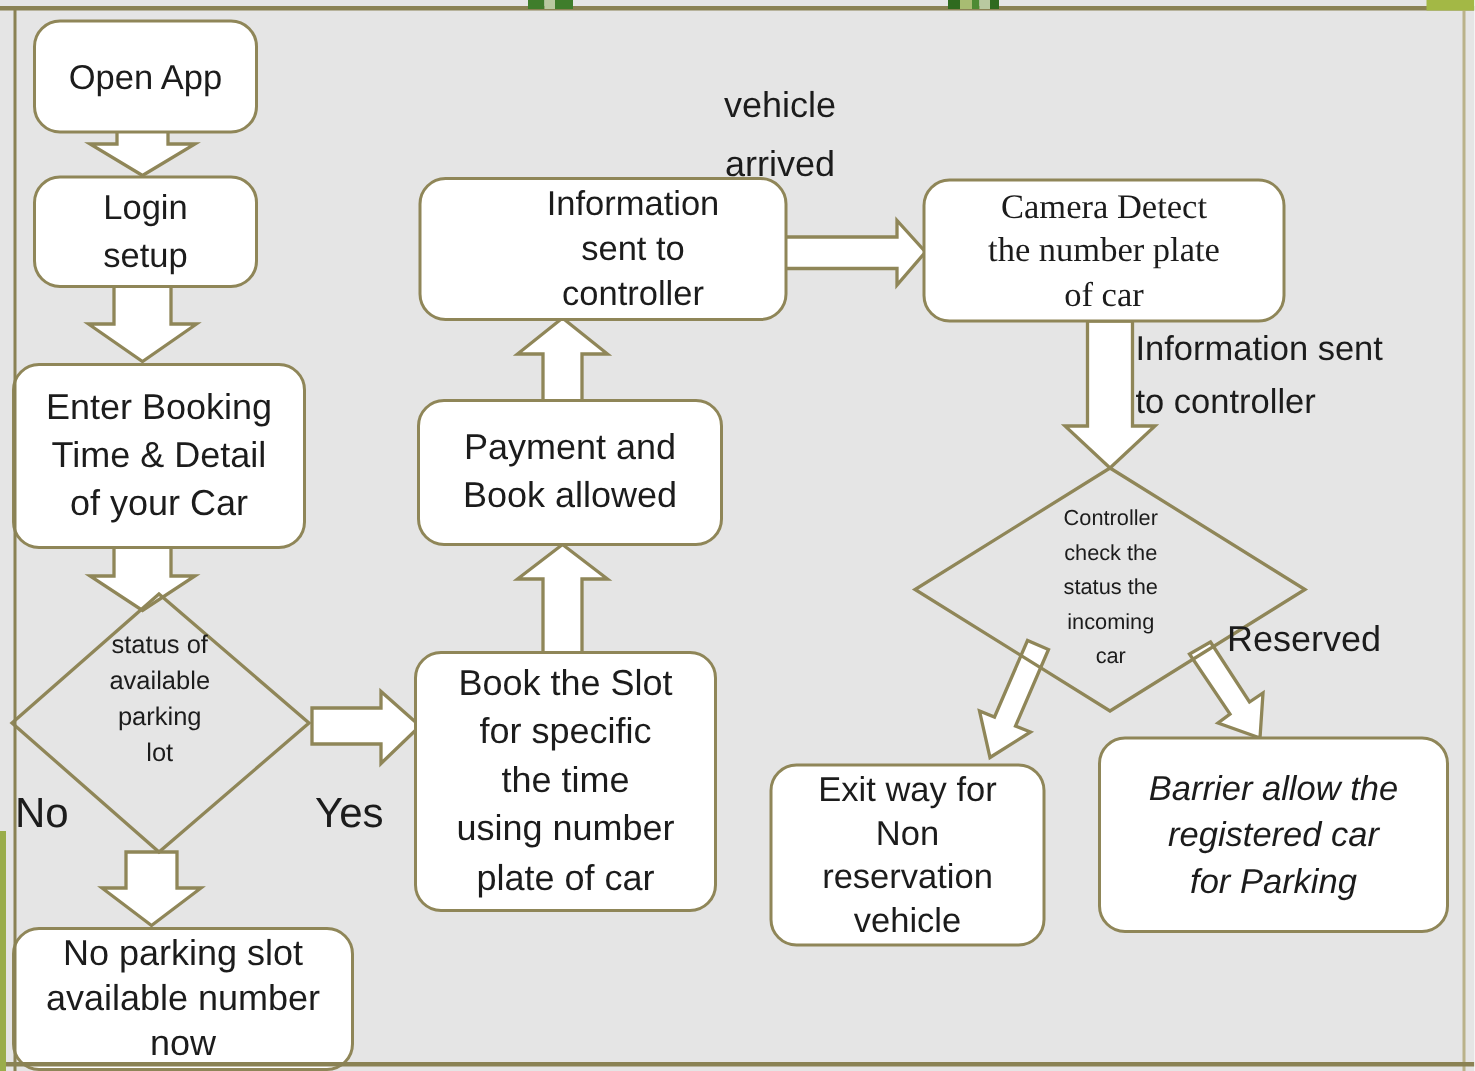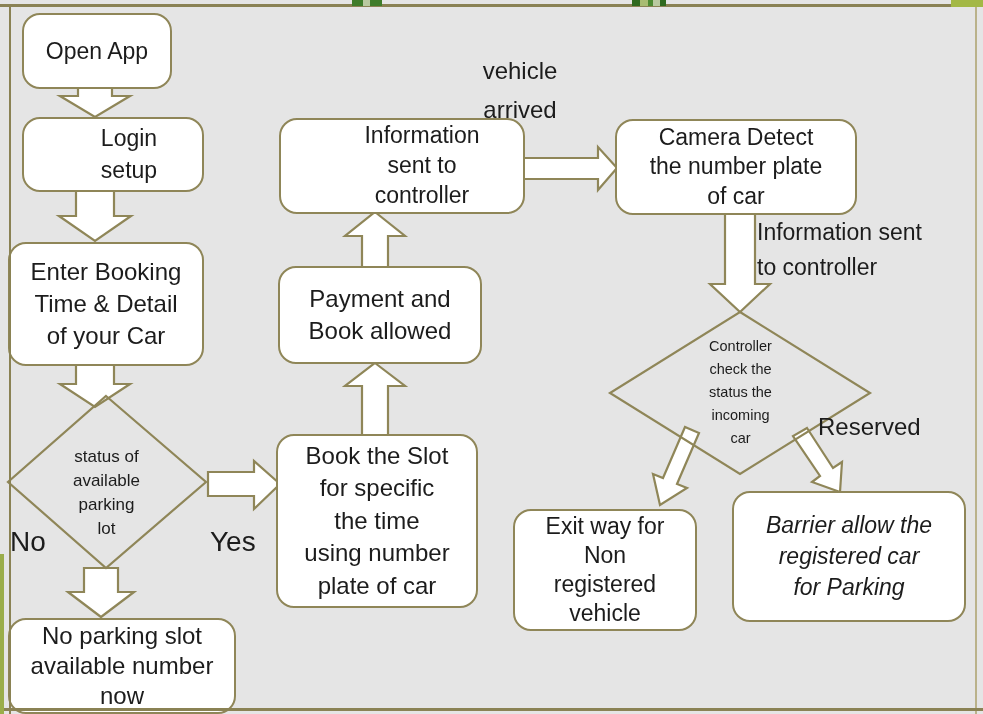--- a/index.html
+++ b/index.html
@@ -51,21 +51,21 @@
     <g fill="none" stroke="#8f8658" stroke-width="2.2" stroke-linejoin="miter">
       <polygon points="106,396 206,482 106,568 8,482"></polygon>
       <polygon points="740,312 870,393 740,474 610,393"></polygon>
     </g>
   </svg>
 
   <div class="node" style="left:22px;top:13px;width:146px;height:72px;font-size:23px;">
     <span class="node-label">Open App</span>
   </div>
 
-  <div class="node" style="left:22px;top:117px;width:146px;height:71px;font-size:23px;line-height:1.35;padding-left:32px;">
+  <div class="node" style="left:22px;top:117px;width:146px;height:71px;font-size:23px;line-height:1.35;">
     <span class="node-label">Login
 setup</span>
   </div>
 
   <div class="node" style="left:8px;top:242px;width:192px;height:120px;font-size:24px;line-height:1.33;">
     <span class="node-label">Enter Booking
 Time &amp; Detail
 of your Car</span>
   </div>
 
@@ -81,46 +81,46 @@
     <span class="node-label">Payment and
 Book allowed</span>
   </div>
 
   <div class="node" style="left:279px;top:118px;width:202px;height:92px;font-size:23px;line-height:1.3;padding-left:40px;">
     <span class="node-label">Information
 sent to
 controller</span>
   </div>
 
-  <div class="node" style="left:615px;top:119px;width:238px;height:92px;font-size:23px;line-height:1.28;">
+  <div class="node" style="left:615px;top:119px;width:238px;height:92px;font-size:23px;line-height:1.28;font-family:Liberation Serif, serif;">
     <span class="node-label">Camera Detect
 the number plate
 of car</span>
   </div>
 
   <div class="node" style="left:513px;top:509px;width:180px;height:118px;font-size:23px;line-height:1.26;">
     <span class="node-label">Exit way for
 Non
-registered
+reservation
 vehicle</span>
   </div>
 
   <div class="node" style="left:732px;top:491px;width:230px;height:127px;font-size:23px;line-height:1.35;font-style:italic;">
     <span class="node-label">Barrier allow the
 registered car
 for Parking</span>
   </div>
 
   <div class="node" style="left:8px;top:618px;width:224px;height:92px;font-size:24px;line-height:1.25;">
     <span class="node-label">No parking slot
 available number
 now</span>
   </div>
 
-  <div class="decision-label" style="left:34px;top:448px;width:145px;height:90px;font-size:17px;line-height:1.42;">status of
+  <div class="decision-label" style="left:34px;top:421px;width:145px;height:90px;font-size:17px;line-height:1.42;">status of
 available
 parking
 lot</div>
 
   <div class="decision-label" style="left:668px;top:330px;width:145px;height:125px;font-size:14.5px;line-height:1.58;">Controller
 check the
 status the
 incoming
 car</div>
 

